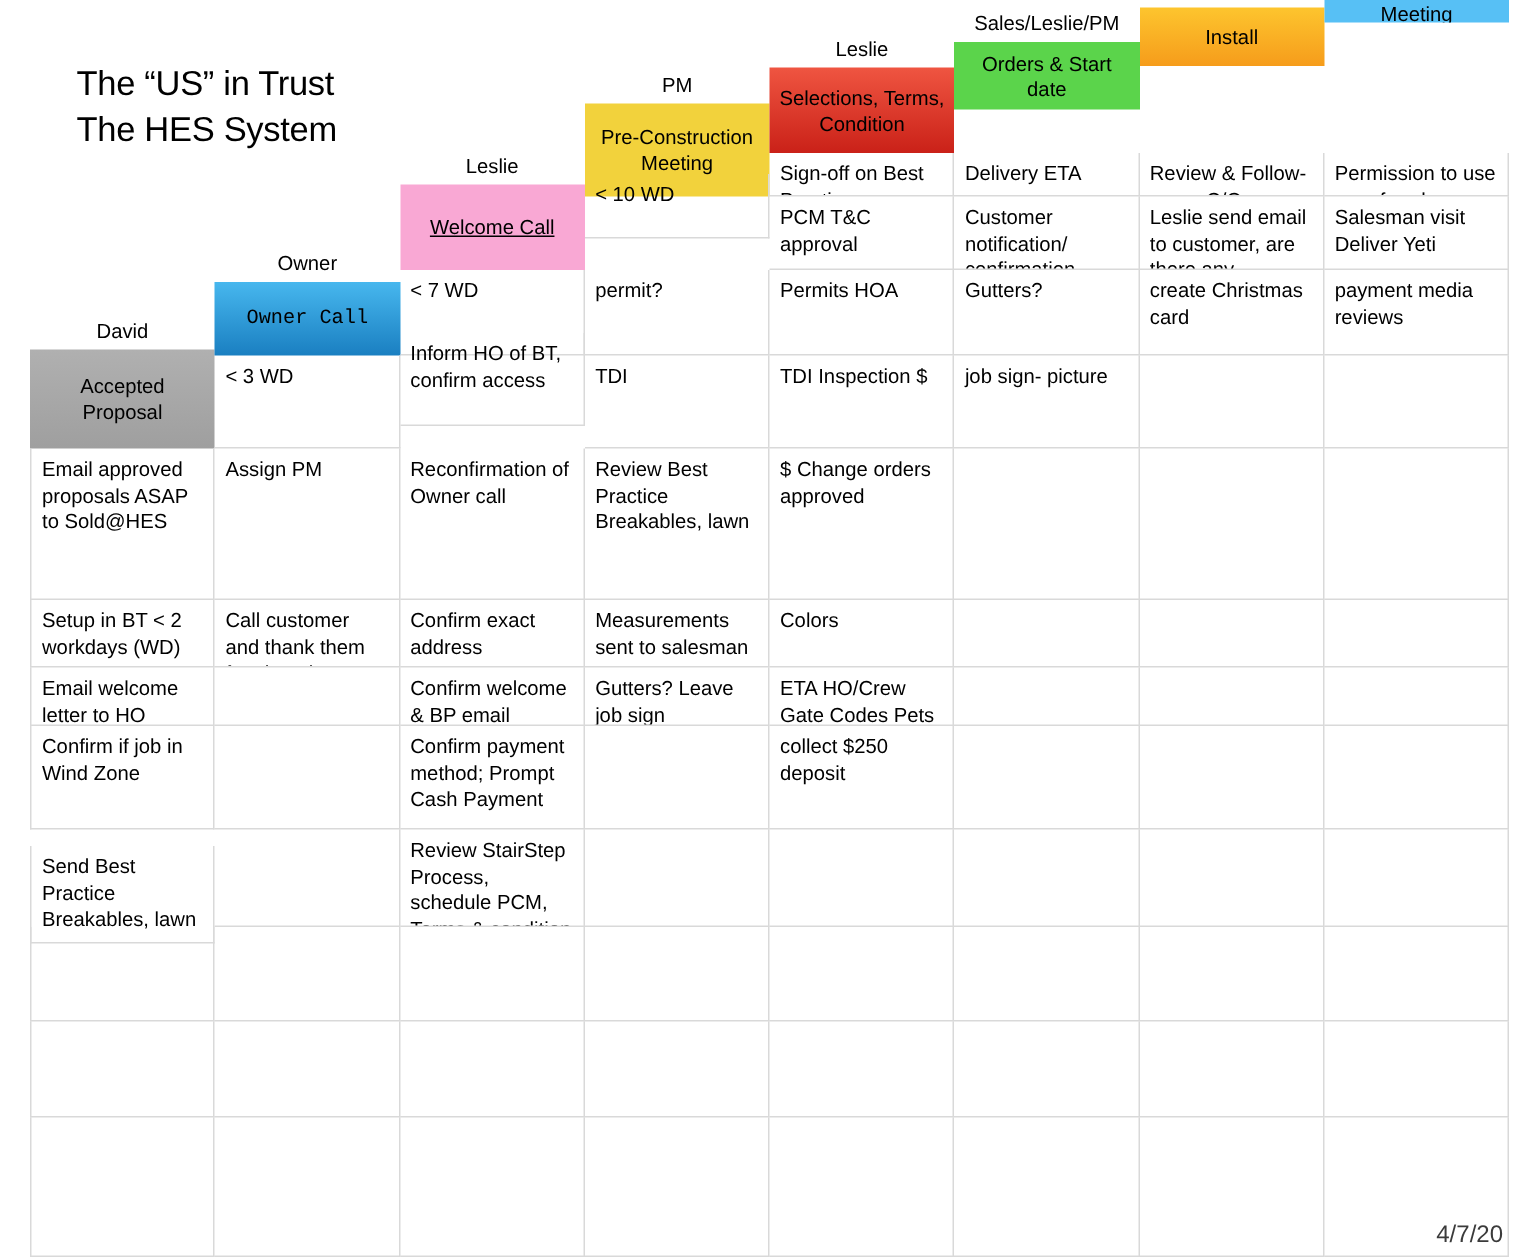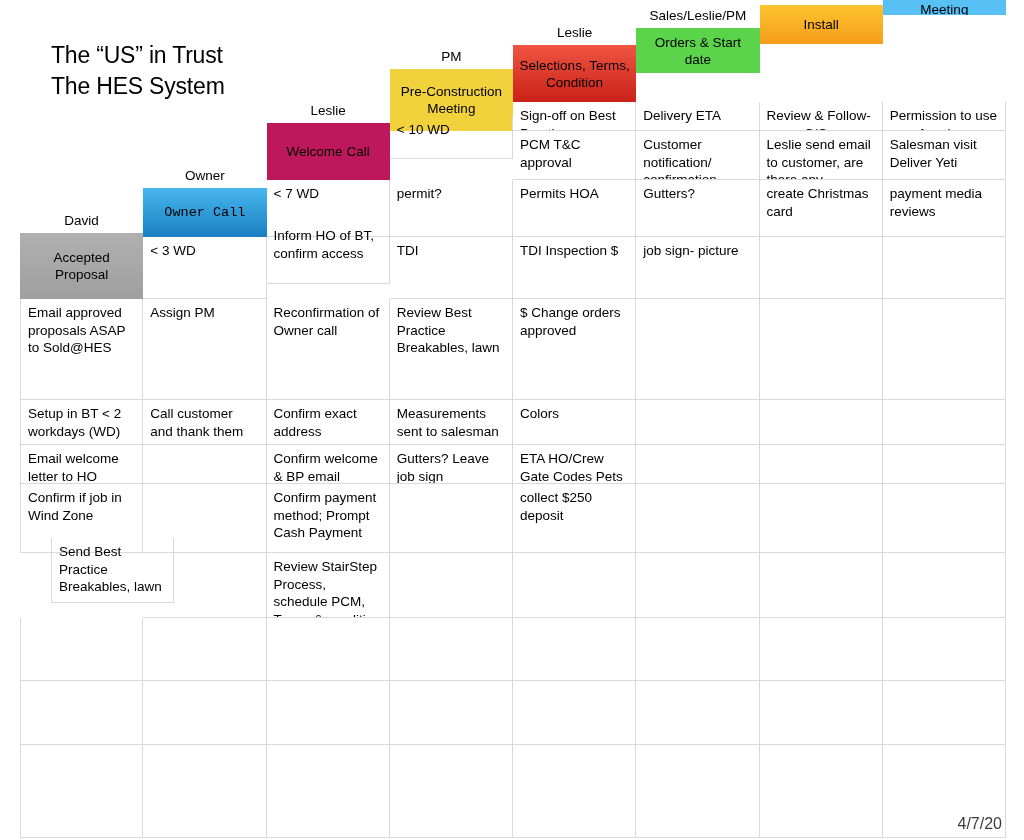--- a/index.html
+++ b/index.html
@@ -68,21 +68,21 @@
     text-align:center;
     font-size:13.5px;
     line-height:16px;
     color:#000;
     white-space:nowrap;
   }
 
   
   .c-grey   {background:linear-gradient(180deg,#b0b0b0 0%,#9f9f9f 100%);}
   .c-blue   {background:linear-gradient(180deg,#47b7ee 0%,#1a7fc1 100%);font-family:Liberation Mono, monospace;}
-  .c-pink   {background:#be185d;}
+  .c-pink   {background:#f9a8d4;text-decoration:underline;}
   .c-yellow {background:#f2d23c;}
   .c-red    {background:linear-gradient(180deg,#ef5541 0%,#ca2118 100%);}
   .c-green  {background:#5bd44b;}
   .c-orange {background:linear-gradient(180deg,#fdc52e 0%,#f69c1b 100%);}
   .c-sky    {background:#57c0f5;}
 
   #datestamp{
     position:absolute;
     right:22px; bottom:7px;
     font-size:16px;
@@ -98,21 +98,21 @@
 <div id="grid">
     <div class="role" style="left: 0px; top: 111px;">David</div>
     <div class="col" style="left: 0px;">
       <div class="cell hdr c-grey" style="top: 131px; height: 66px;">
         <span>Accepted Proposal</span>
       </div>
       <div class="cell firstcol" style="top: 197px; height: 101px;">Email approved proposals ASAP to Sold@HES</div>
       <div class="cell firstcol" style="top: 298px; height: 45px;">Setup in BT &lt; 2 workdays (WD)</div>
       <div class="cell firstcol" style="top: 343px; height: 39px;">Email welcome letter to HO</div>
       <div class="cell firstcol" style="top: 382px; height: 69px;">Confirm if job in Wind Zone</div>
-      <div class="cell firstcol" style="top: 436px; height: 65px; margin-left: 31px;">Send Best Practice Breakables, lawn</div>
+      <div class="cell firstcol" style="top: 462px; height: 65px;">Send Best Practice Breakables, lawn</div>
       <div class="cell firstcol" style="top: 516px; height: 63px;"></div>
       <div class="cell firstcol" style="top: 579px; height: 64px;"></div>
       <div class="cell firstcol" style="top: 643px; height: 93px;"></div>
     </div>
     <div class="role" style="left: 123.25px; top: 66px;">Owner</div>
     <div class="col" style="left: 123.25px;">
       <div class="cell hdr c-blue" style="top: 86px; height: 49px;">
         <span>Owner Call</span>
       </div>
       <div class="cell" style="top: 135px; height: 62px;">&lt; 3 WD</div>

